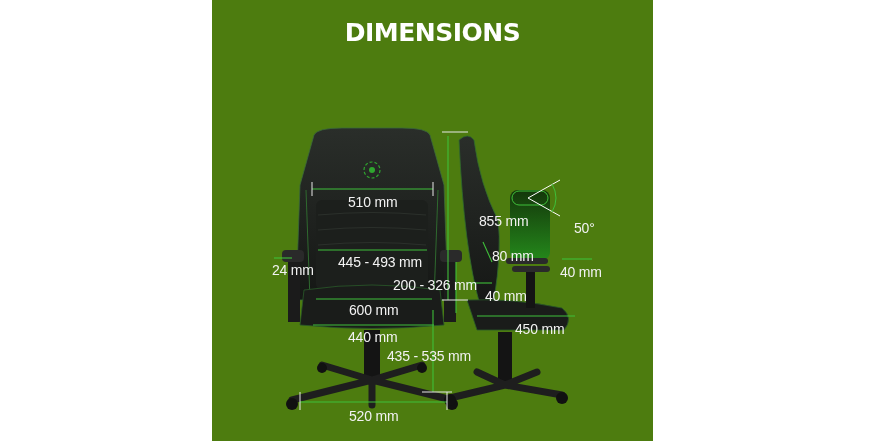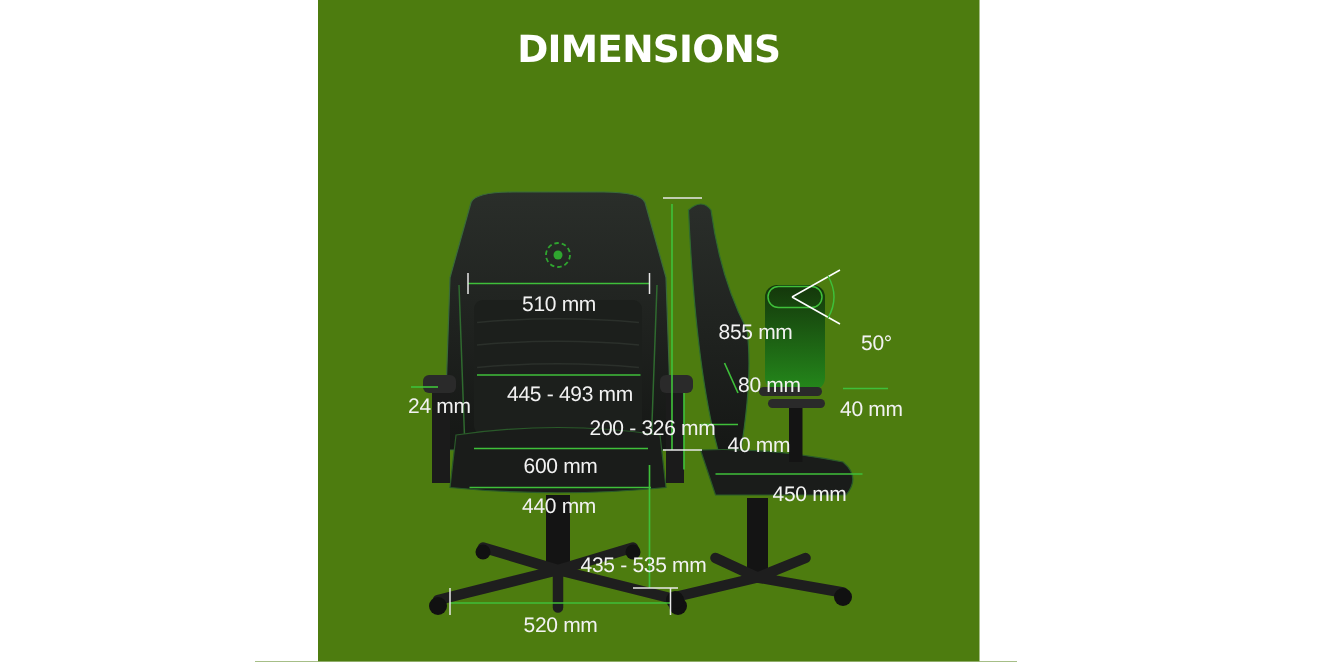--- a/index.html
+++ b/index.html
@@ -116,21 +116,21 @@
       <line x1="210" y1="392" x2="240" y2="392"></line>
     </g>
   </svg>
 
   <span class="lbl" style="left:136px; top:194px;">510 mm</span>
   <span class="lbl" style="left:126px; top:254px;">445 - 493 mm</span>
   <span class="lbl" style="left:60px; top:262px;">24 mm</span>
   <span class="lbl" style="left:181px; top:277px;">200 - 326 mm</span>
   <span class="lbl" style="left:137px; top:302px;">600 mm</span>
   <span class="lbl" style="left:136px; top:329px;">440 mm</span>
-  <span class="lbl" style="left:175px; top:348px;margin-top:20px;">435 - 535 mm</span>
+  <span class="lbl" style="left:175px; top:348px;">435 - 535 mm</span>
   <span class="lbl" style="left:137px; top:408px;">520 mm</span>
 
   <span class="lbl" style="left:240px; top:213px;margin-left:27px;">855 mm</span>
   <span class="lbl" style="left:280px; top:248px;">80 mm</span>
   <span class="lbl" style="left:273px; top:288px;">40 mm</span>
   <span class="lbl" style="left:303px; top:321px;">450 mm</span>
   <span class="lbl" style="left:348px; top:264px;">40 mm</span>
   <span class="lbl" style="left:362px; top:193px;margin-top:27px;">50°</span>
 </div>
 

